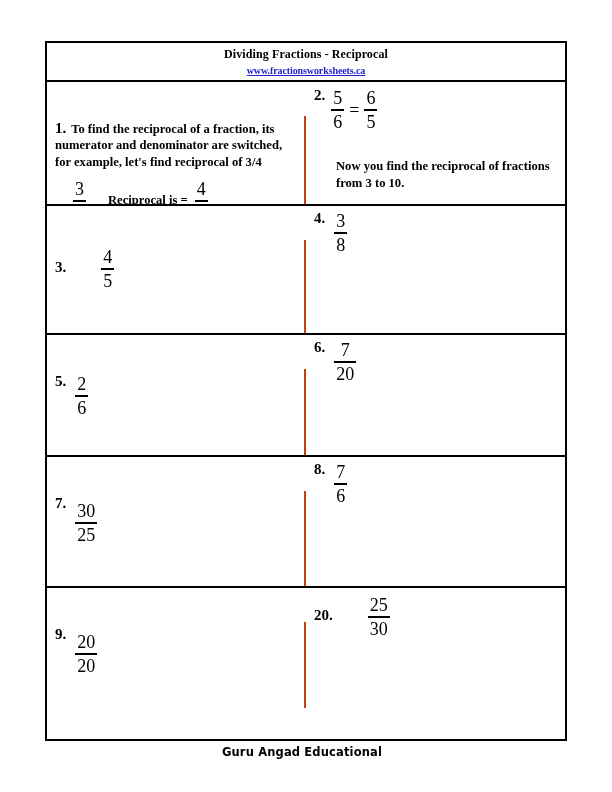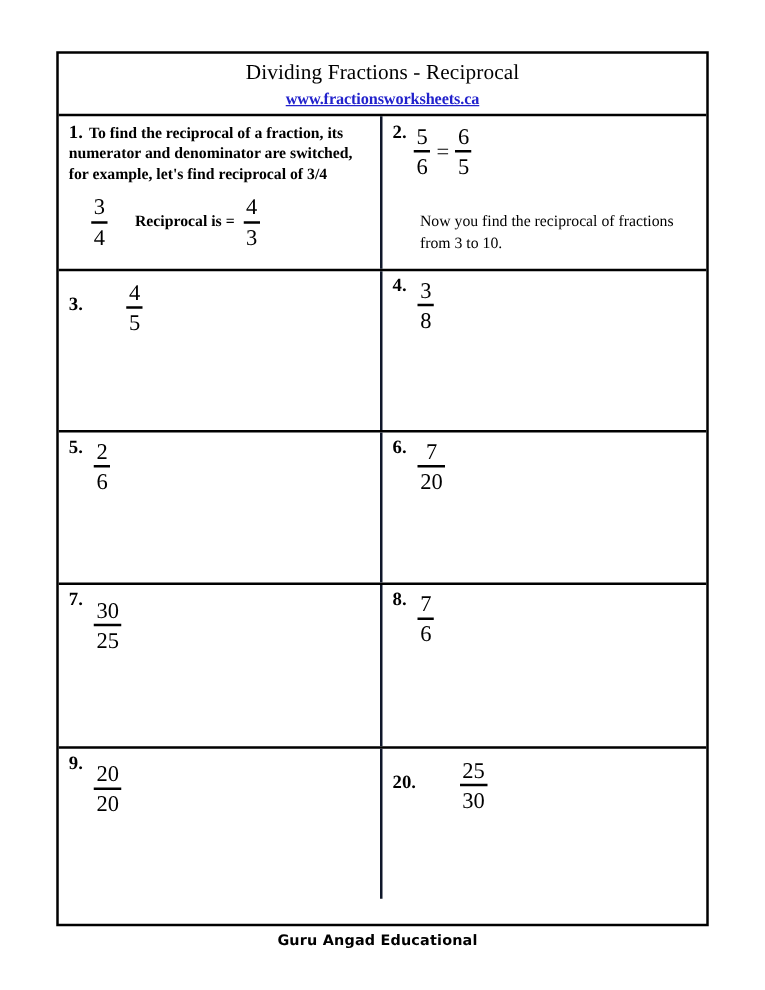--- a/index.html
+++ b/index.html
@@ -30,33 +30,33 @@
 
   
   .header-band {
     border-bottom: 2px solid #000000;
     box-sizing: border-box;
     padding: 5px 4px 4px 4px;
     text-align: center;
     flex: 0 0 auto;
   }
   .wk-title {
-    font-size: 17px;
-    font-weight: normal;
+    font-size: 12px;
+    font-weight: bold;
     line-height: 1.15;
     letter-spacing: .1px;
   }
   .wk-subtitle {
     font-size: 13.5px;
     font-weight: bold;
     line-height: 1.2;
     margin-top: 3px;
   }
   .wk-url {
-    font-size: 13px;
+    font-size: 10px;
     font-weight: bold;
     color: #2222cc;
     text-decoration: underline;
     margin-top: 3px;
     letter-spacing: -.1px;
   }
 
   
   .rows {
     flex: 1 1 auto;
@@ -76,21 +76,21 @@
   .prow.r4 { height: 131px; }
   .prow.r5 { height: 120px; }
 
   .cell {
     width: 50%;
     box-sizing: border-box;
     position: relative;
     padding: 5px 8px 4px 8px;
     overflow: hidden;
   }
-  .cell.left { border-right: 2px solid #0f172a; }
+  .cell.left { border-right: 2px solid #c2410c; margin-top: 34px; }
 
   .qnum {
     font-weight: bold;
     font-size: 15px;
     line-height: 1;
   }
 
   
   .frac {
     display: inline-block;
@@ -140,21 +140,21 @@
     margin-top: 1px;
   }
   .eq-row .qnum { margin-right: 6px; align-self: flex-start; }
   .eq-sign {
     font-size: 18px;
     margin: 0 5px;
     line-height: 1;
   }
   .note {
     font-size: 12.6px;
-    font-weight: normal;
+    font-weight: bold;
     line-height: 1.34;
     margin-top: 26px;
     padding-left: 22px;
   }
 
   
   .q-line {
     display: flex;
     align-items: flex-start;
   }

